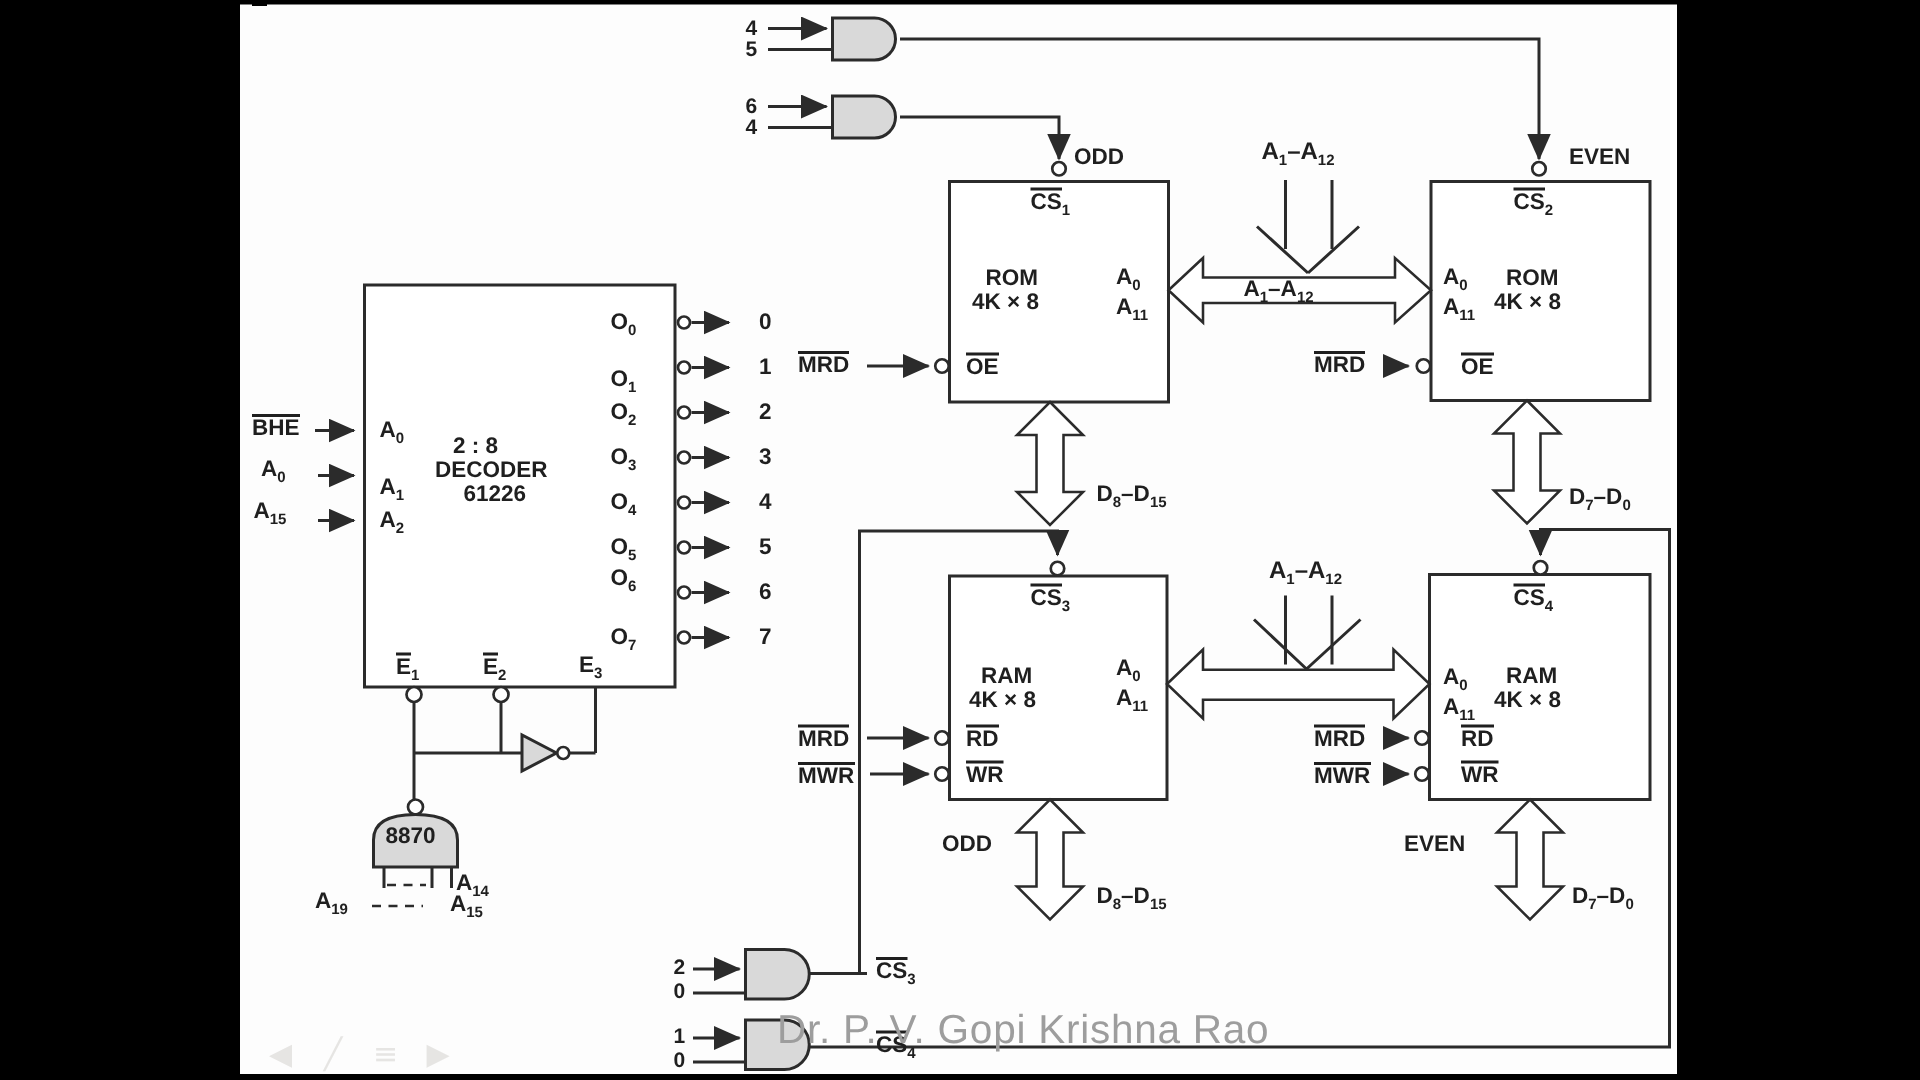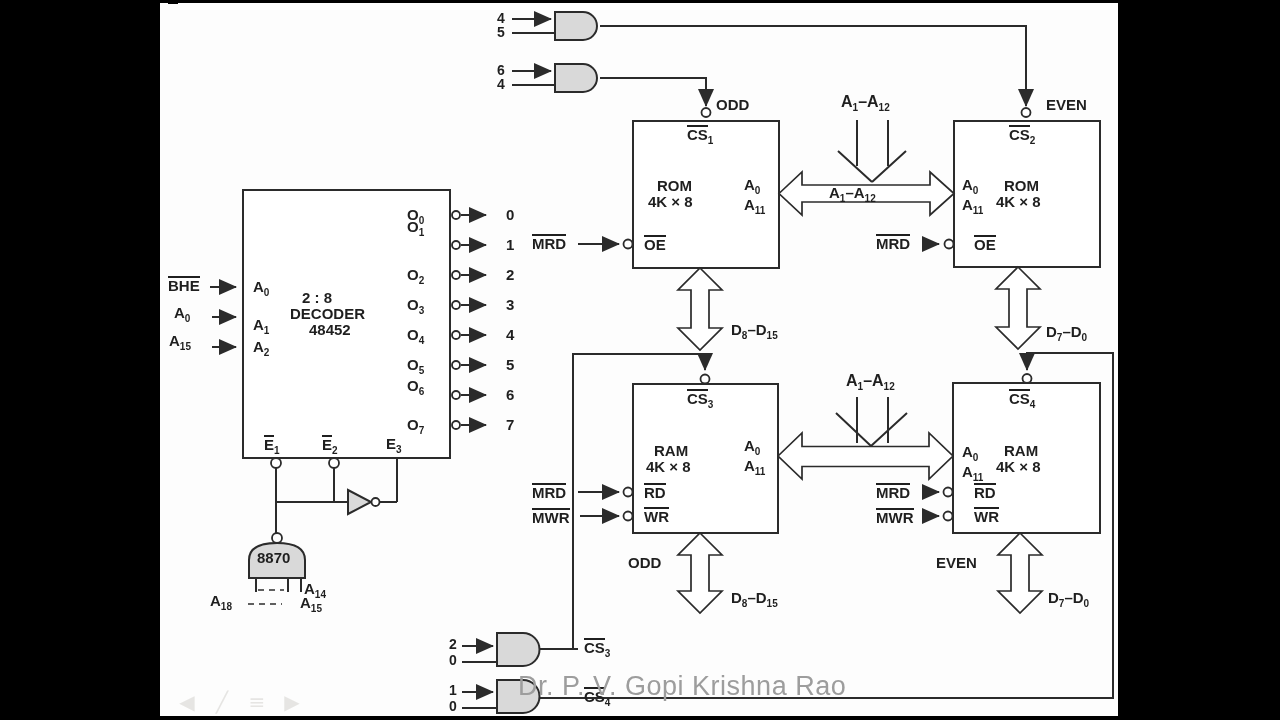--- a/index.html
+++ b/index.html
@@ -213,24 +213,24 @@
 
   <div class="lbl" style="left:168px;top:276px"><span class="ov">BHE</span></div>
   <div class="lbl" style="left:174px;top:305px"><span>A</span><span class="sb">0</span></div>
   <div class="lbl" style="left:169px;top:333px"><span>A</span><span class="sb">15</span></div>
 
   <div class="lbl" style="left:253px;top:279px"><span>A</span><span class="sb">0</span></div>
   <div class="lbl" style="left:253px;top:317px"><span>A</span><span class="sb">1</span></div>
   <div class="lbl" style="left:253px;top:339px"><span>A</span><span class="sb">2</span></div>
   <div class="lbl" style="left:302px;top:290px">2 : 8</div>
   <div class="lbl" style="left:290px;top:306px">DECODER</div>
-  <div class="lbl" style="left:309px;top:322px">48452</div>
+  <div class="lbl" style="left:309px;top:322px">61226</div>
 
   <div class="lbl" style="left:407px;top:207px"><span>O</span><span class="sb">0</span></div>
-  <div class="lbl" style="left:407px;top:219px"><span>O</span><span class="sb">1</span></div>
+  <div class="lbl" style="left:407px;top:245px"><span>O</span><span class="sb">1</span></div>
   <div class="lbl" style="left:407px;top:267px"><span>O</span><span class="sb">2</span></div>
   <div class="lbl" style="left:407px;top:297px"><span>O</span><span class="sb">3</span></div>
   <div class="lbl" style="left:407px;top:327px"><span>O</span><span class="sb">4</span></div>
   <div class="lbl" style="left:407px;top:357px"><span>O</span><span class="sb">5</span></div>
   <div class="lbl" style="left:407px;top:378px"><span>O</span><span class="sb">6</span></div>
   <div class="lbl" style="left:407px;top:417px"><span>O</span><span class="sb">7</span></div>
   <div class="lbl" style="left:506px;top:207px">0</div>
   <div class="lbl" style="left:506px;top:237px">1</div>
   <div class="lbl" style="left:506px;top:267px">2</div>
   <div class="lbl" style="left:506px;top:297px">3</div>
@@ -239,21 +239,21 @@
   <div class="lbl" style="left:506px;top:387px">6</div>
   <div class="lbl" style="left:506px;top:417px">7</div>
 
   <div class="lbl" style="left:264px;top:435px"><span class="ov">E</span><span class="sb">1</span></div>
   <div class="lbl" style="left:322px;top:435px"><span class="ov">E</span><span class="sb">2</span></div>
   <div class="lbl" style="left:386px;top:436px"><span>E</span><span class="sb">3</span></div>
 
   <div class="lbl" style="left:257px;top:550px">8870</div>
   <div class="lbl" style="left:304px;top:581px"><span>A</span><span class="sb">14</span></div>
   <div class="lbl" style="left:300px;top:595px"><span>A</span><span class="sb">15</span></div>
-  <div class="lbl" style="left:210px;top:593px"><span>A</span><span class="sb">18</span></div>
+  <div class="lbl" style="left:210px;top:593px"><span>A</span><span class="sb">19</span></div>
 
   <div class="lbl s14" style="left:449px;top:637px">2</div>
   <div class="lbl s14" style="left:449px;top:653px">0</div>
   <div class="lbl s14" style="left:449px;top:683px">1</div>
   <div class="lbl s14" style="left:449px;top:699px">0</div>
   <div class="lbl" style="left:584px;top:638px"><span class="ov">CS</span><span class="sb">3</span></div>
   <div class="lbl" style="left:584px;top:687px"><span class="ov">CS</span><span class="sb">4</span></div>
 
   <div class="wm">Dr. P. V. Gopi Krishna Rao</div>
 

